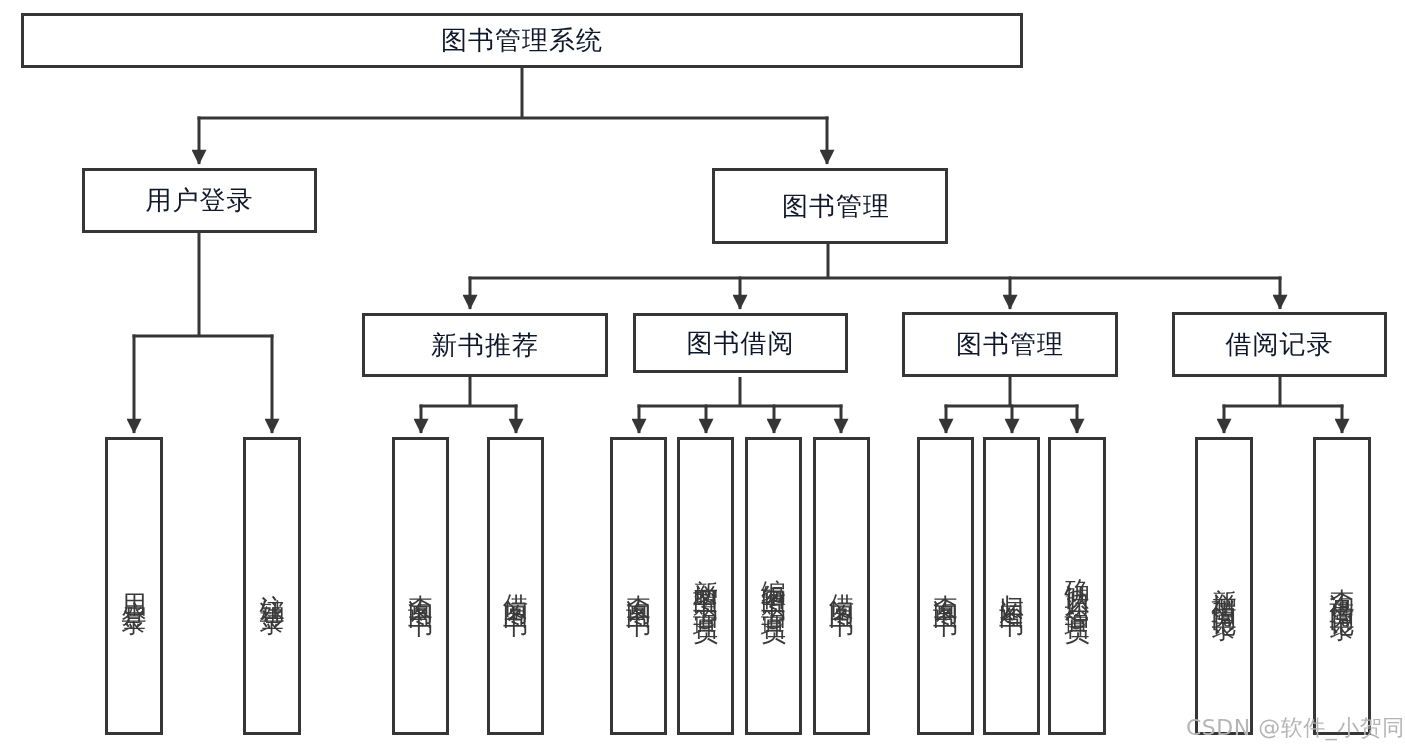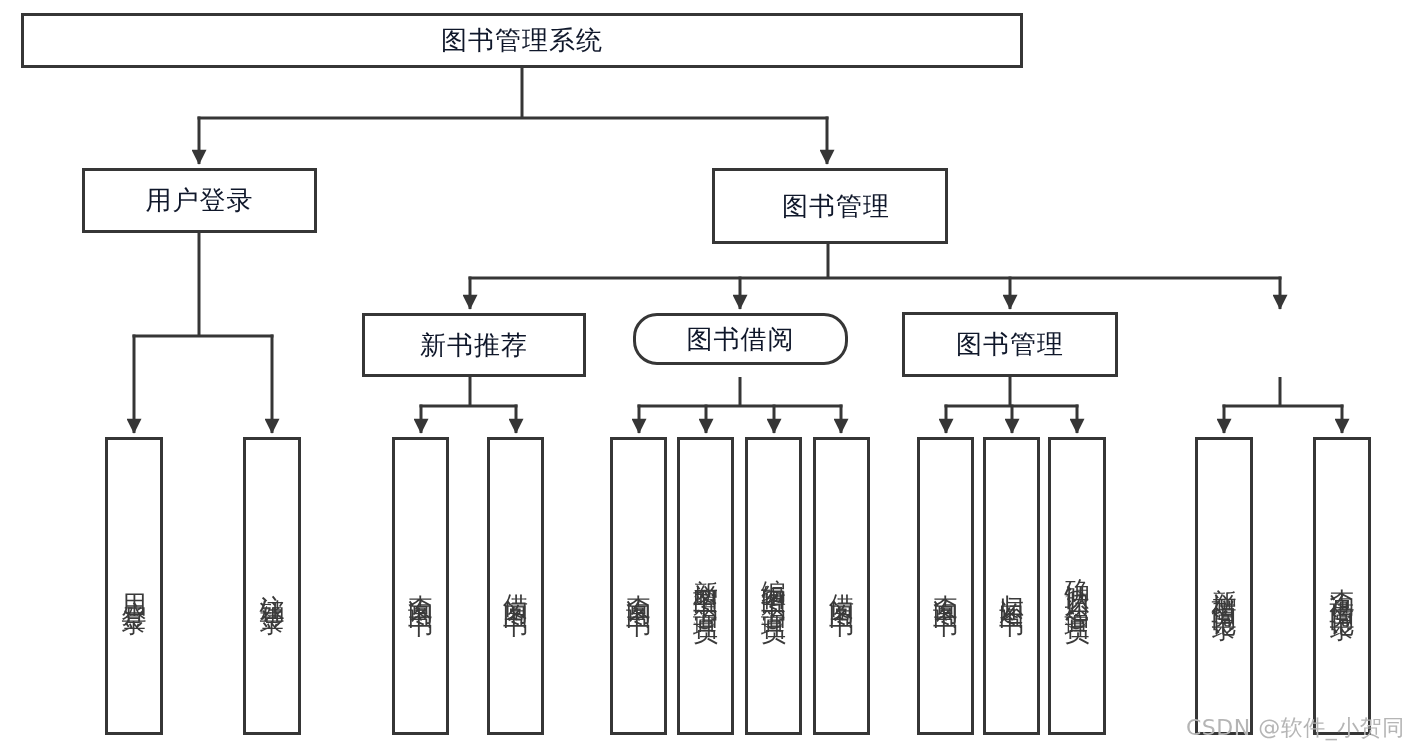--- a/index.html
+++ b/index.html
@@ -82,28 +82,31 @@
     <span class="hlabel">图书管理系统</span>
   </div>
 
   <div class="node" style="left:82px;top:168px;width:235px;height:65px;">
     <span class="hlabel">用户登录</span>
   </div>
   <div class="node" style="left:712px;top:168px;width:236px;height:76px;padding-left:12px;">
     <span class="hlabel">图书管理</span>
   </div>
 
-  <div class="node" style="left:362px;top:313px;width:224px;height:64px;">
+  <div class="node" style="left:362px;top:313px;width:246px;height:64px;">
     <span class="hlabel">新书推荐</span>
   </div>
-  <div class="node" style="left:633px;top:313px;width:215px;height:52px;border-radius:24px;">
+  <div class="node" style="left:633px;top:313px;width:215px;height:60px;">
     <span class="hlabel">图书借阅</span>
   </div>
   <div class="node" style="left:902px;top:312px;width:216px;height:65px;">
     <span class="hlabel">图书管理</span>
+  </div>
+  <div class="node" style="left:1172px;top:312px;width:215px;height:65px;">
+    <span class="hlabel">借阅记录</span>
   </div>
 
   <div class="node" style="left:105px;top:437px;width:58px;height:298px;">
     <span class="vlabel">用户登录</span>
   </div>
   <div class="node" style="left:243px;top:437px;width:58px;height:298px;">
     <span class="vlabel">注销登录</span>
   </div>
 
   <div class="node" style="left:392px;top:437px;width:57px;height:298px;">

